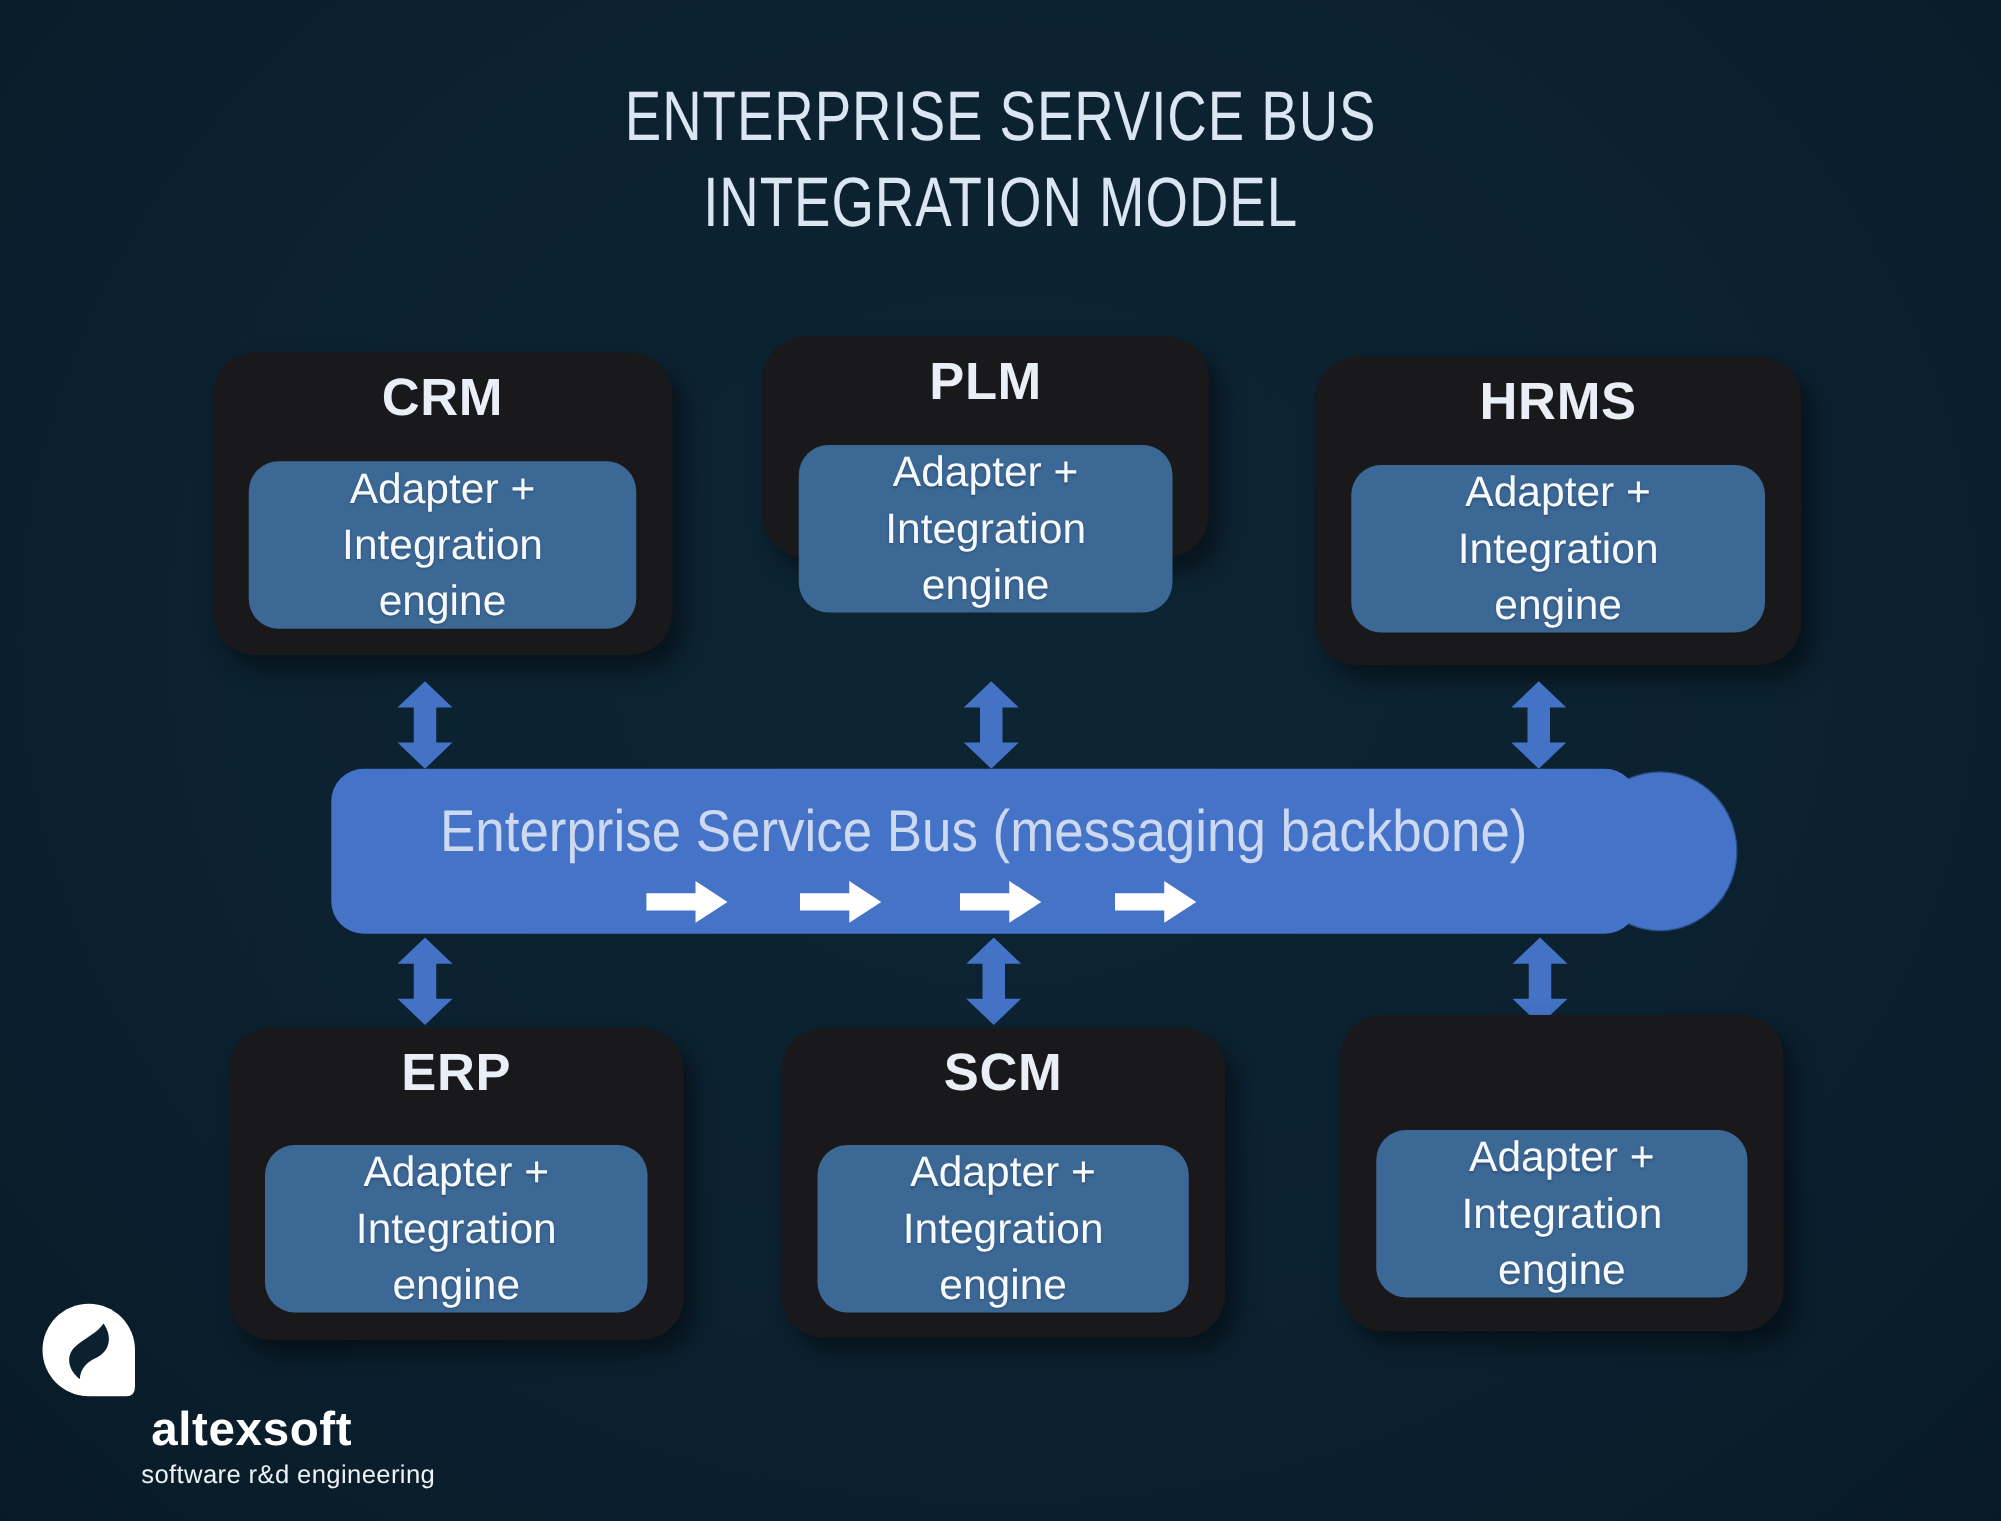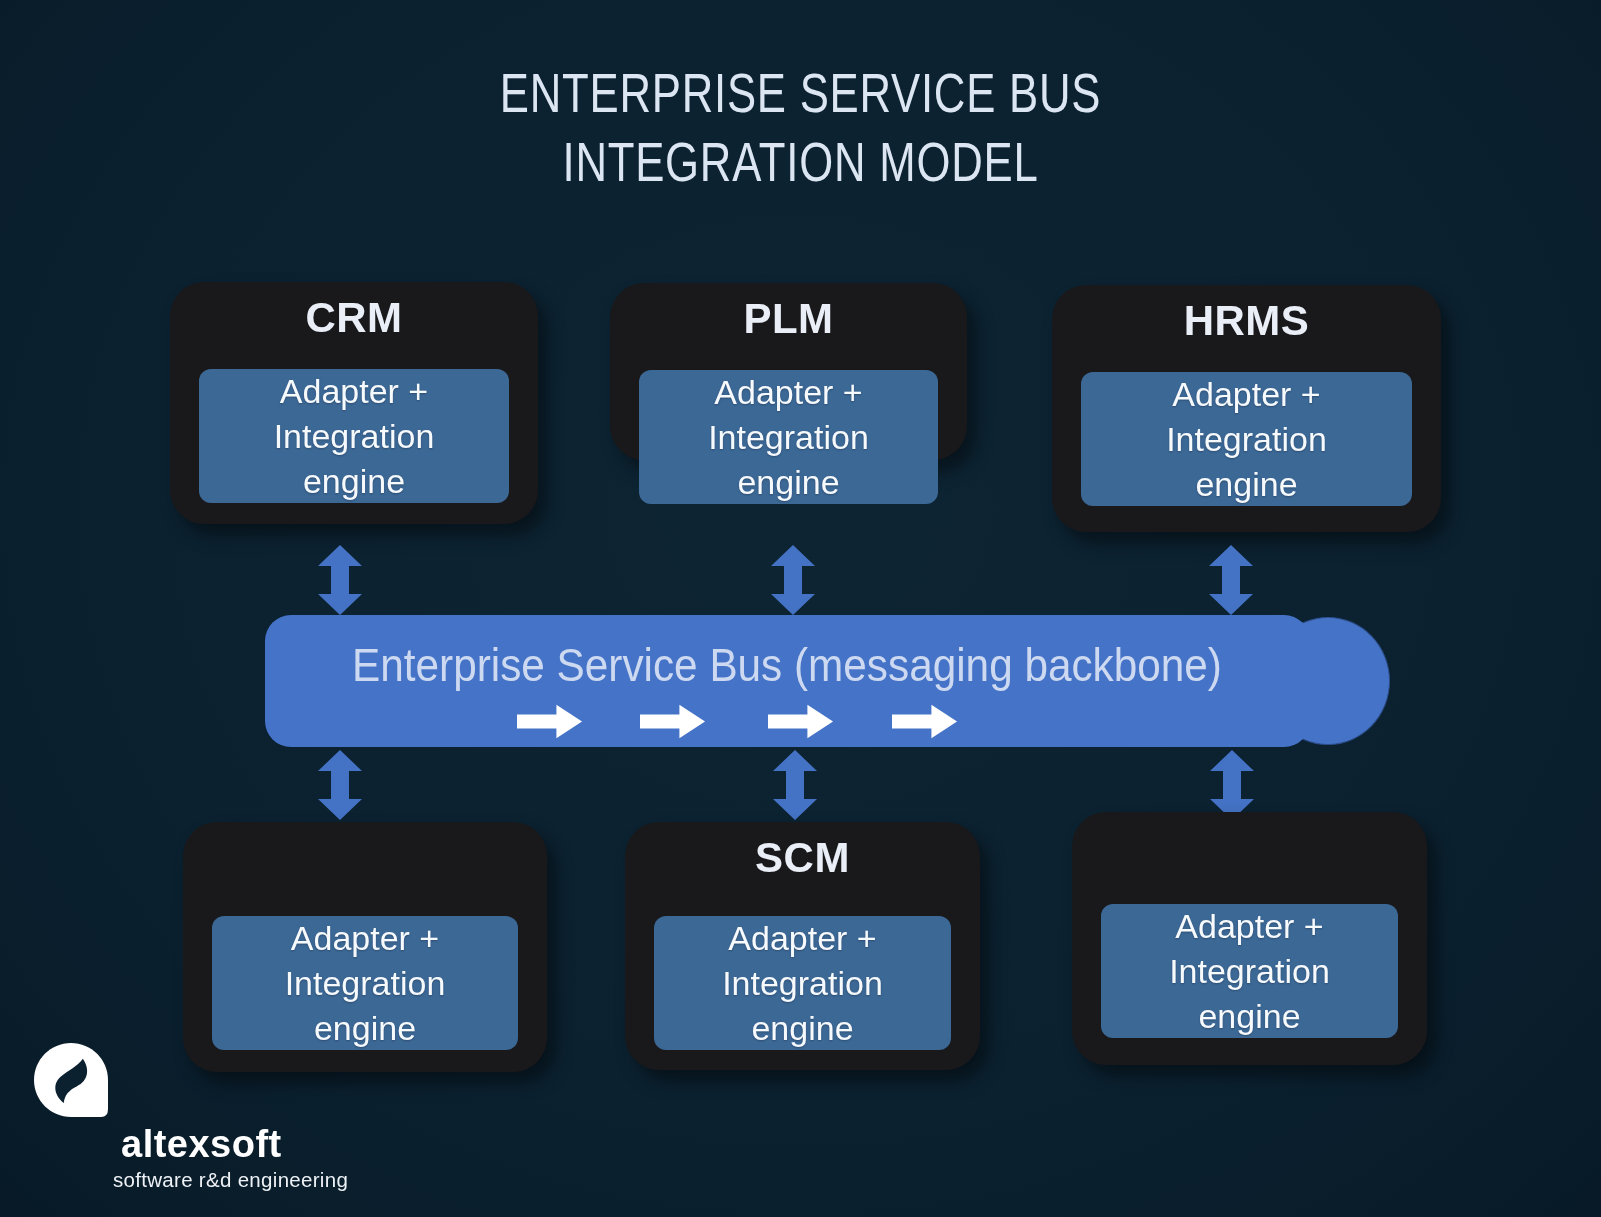--- a/index.html
+++ b/index.html
@@ -20,21 +20,21 @@
     position:absolute;background:var(--card,#19191b);border-radius:34px;
     box-shadow:9px 11px 18px rgba(0,0,0,.45);
   }
   .card-label{
     position:absolute;left:0;right:0;top:12px;text-align:center;
     color:var(--label-text,#e9eef7);font-size:42px;line-height:48px;font-weight:700;
     letter-spacing:.5px;
   }
   .adapter{
     position:absolute;left:29px;right:29px;top:87px;height:134px;
-    background:var(--adapter,#3c6896);border-radius:12px;
+    background:var(--adapter,#3c6896);border-radius:24px;
     display:flex;align-items:center;justify-content:center;text-align:center;
   }
   .adapter-text{
     white-space:pre-line;color:#f7fafd;font-size:34px;line-height:45px;font-weight:400;
     text-shadow:0 1px 2px rgba(0,0,0,.25);
   }
   
   .connector{position:absolute;width:46px;height:70px;}
   .connector svg{display:block;width:100%;height:100%;}
   .connector path{fill:var(--connector,#4472c4);}
@@ -78,21 +78,21 @@
 
   <div class="card" style="left:170px;top:282px;width:368px;height:242px;">
     <div class="card-label">CRM</div>
     <div class="adapter">
       <span class="adapter-text">Adapter +
 Integration
 engine</span>
     </div>
   </div>
 
-  <div class="card" style="left:610px;top:283px;width:357px;height:177px;">
+  <div class="card" style="left:610px;top:269px;width:357px;height:177px;">
     <div class="card-label">PLM</div>
     <div class="adapter">
       <span class="adapter-text">Adapter +
 Integration
 engine</span>
     </div>
   </div>
 
   <div class="card" style="left:1052px;top:285px;width:389px;height:247px;">
     <div class="card-label">HRMS</div>
@@ -154,20 +154,21 @@
         <path d="M0 13 H40 V3 L66 20 L40 37 V27 H0 Z"></path>
       </svg>
   </div>
   <div class="flow-arrow" style="left:892px;top:701px;">
     <svg viewBox="0 0 68 40">
         <path d="M0 13 H40 V3 L66 20 L40 37 V27 H0 Z"></path>
       </svg>
   </div>
 
   <div class="card" style="left:183px;top:822px;width:364px;height:250px;">
+    <div class="card-label">ERP</div>
     <div class="adapter" style="top:94px;">
       <span class="adapter-text">Adapter +
 Integration
 engine</span>
     </div>
   </div>
 
   <div class="card" style="left:625px;top:822px;width:355px;height:248px;">
     <div class="card-label">SCM</div>
     <div class="adapter" style="top:94px;">

